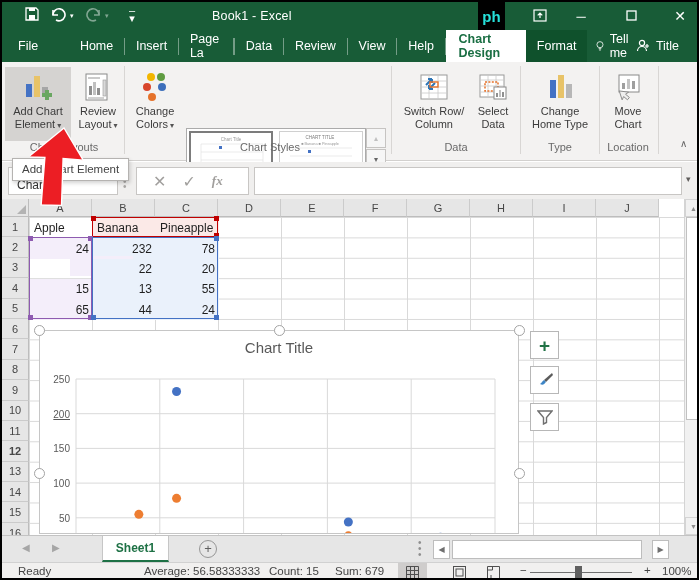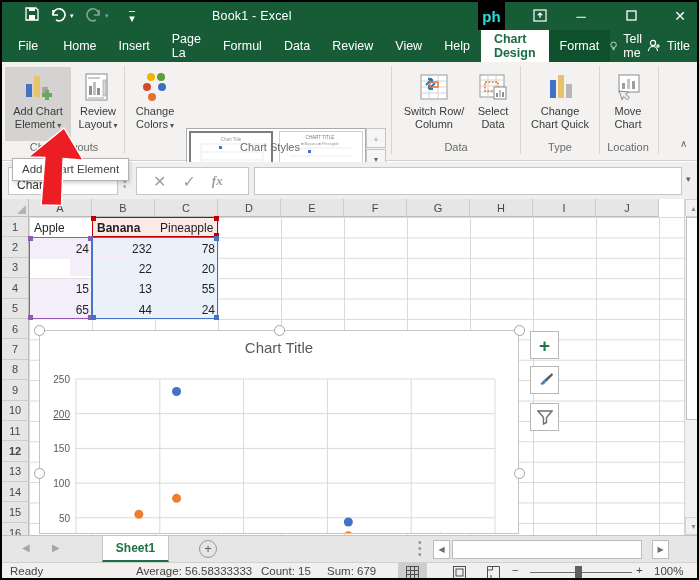--- a/index.html
+++ b/index.html
@@ -108,21 +108,21 @@
                display:flex; align-items:center; justify-content:center; color:#1e7145; font-weight:bold; font-size:12px; }
   #newsheet { position:absolute; left:197px; top:4px; width:18px; height:18px; border:1px solid #969696;
               border-radius:50%; color:#5f5f5f; font-size:13px; line-height:15px; text-align:center; }
   #sb-dots { position:absolute; left:416px; top:4px; color:#8f8f8f; font-size:10px; line-height:6px; text-align:center; }
   .hs-box { position:absolute; top:4px; height:19px; background:#fff; border:1px solid #bdbdbd;
             display:flex; align-items:center; justify-content:center; font-size:8px; color:#6f6f6f; }
 
   
   #statusbar { left:0; top:560px; width:695px; height:18px; background:#f1f0ef; border-top:1px solid #d1d1d1;
                font-size:11.5px; color:#444; }
-  .st { position:absolute; top:2px; }
+  .st { position:absolute; top:2px;margin-left:8px; }
   .viewbtn { position:absolute; top:0px; height:18px; width:29px; display:flex; align-items:center; justify-content:center; }
   .viewbtn.active { background:#cfcdcc; }
   #zoomtrack { position:absolute; left:528px; top:9px; width:102px; height:1px; background:#6f6f6f; }
   #zoomthumb { position:absolute; left:573px; top:3px; width:7px; height:12px; background:#606060; }
 </style>
 </head>
 <body>
 
 <div id="win">
 
@@ -160,21 +160,20 @@
 
   <div class="abs" id="tabrow">
     <div class="rtab first">File</div>
     <div style="width:24px"></div>
     <div class="rtab">Home</div>
     <div class="tabsep"></div>
     <div class="rtab">Insert</div>
     <div class="tabsep"></div>
     <div class="rtab">Page La</div>
     <div class="tabsep"></div>
-    <div class="rtab">Formul</div>
     <div class="tabsep"></div>
     <div class="rtab">Data</div>
     <div class="tabsep"></div>
     <div class="rtab">Review</div>
     <div class="tabsep"></div>
     <div class="rtab">View</div>
     <div class="tabsep"></div>
     <div class="rtab">Help</div>
     <div class="tabsep"></div>
     <div class="rtab active">Chart Design</div>
@@ -322,21 +321,21 @@
 
     <div class="rbtn" style="left:524px; width:68px;">
       <span class="ric">
         <svg width="28" height="30" viewBox="0 0 28 30">
           <rect x="4" y="8" width="6" height="18" fill="#4472c4"></rect>
           <rect x="12" y="3" width="6" height="23" fill="#e8c368"></rect>
           <rect x="20" y="12" width="6" height="14" fill="#b7b7b7"></rect>
         </svg>
       </span>
       <span>Change</span>
-      <span>Chart Quick</span>
+      <span>Home Type</span>
     </div>
     <div class="grp-label" style="left:524px; width:68px;">Type</div>
     <div class="rib-sep" style="left:597px;"></div>
 
     <div class="rbtn" style="left:601px; width:50px;">
       <span class="ric">
         <svg width="30" height="28" viewBox="0 0 30 28">
           <rect x="6" y="2" width="20" height="17" fill="#fff" stroke="#8a8a8a"></rect>
           <rect x="9" y="10" width="3" height="6" fill="#9f9f9f"></rect>
             <rect x="14" y="6" width="3" height="10" fill="#c4c4c4"></rect>
@@ -413,21 +412,21 @@
         <span class="handle" style="right:-2px; top:-2px; background:#8e5bb0;"></span>
         <span class="handle" style="left:-2px; bottom:-2px; background:#8e5bb0;"></span>
         <span class="handle" style="right:-2px; bottom:-2px; background:#8e5bb0;"></span>
       </div>
       <div class="range" style="left:63px; top:20.4px; width:126px; height:81.6px; border:1.4px solid #4472c4; background:transparent;">
         <span class="handle" style="right:-2px; top:-2px; background:#4472c4;"></span>
         <span class="handle" style="right:-2px; bottom:-2px; background:#4472c4;"></span>
         <span class="handle" style="left:-2px; bottom:-2px; background:#4472c4;"></span>
       </div>
     <div class="cell txt" style="left: 1px; top: 1px;">Apple</div>
-        <div class="cell txt fill-red" style="left: 64px; top: 1px; font-weight: bold;">Banana</div>
+        <div class="cell txt fill-red" style="left: 64px; top: 1px;">Banana</div>
         <div class="cell txt fill-red" style="left: 127px; top: 1px;">Pineapple</div>
         <div class="cell num fill-purple" style="left: 1px; top: 21.4px;">24</div>
         <div class="cell num fill-blue" style="left: 64px; top: 21.4px;">232</div>
         <div class="cell num fill-blue" style="left: 127px; top: 21.4px;">78</div>
         <div class="cell num fill-purple" style="left: 1px; top: 39px; margin-left: 40px;">87</div>
         <div class="cell num fill-blue" style="left: 64px; top: 41.8px;">22</div>
         <div class="cell num fill-blue" style="left: 127px; top: 41.8px;">20</div>
         <div class="cell num fill-purple" style="left: 1px; top: 62.2px;">15</div>
         <div class="cell num fill-blue" style="left: 64px; top: 62.2px;">13</div>
         <div class="cell num fill-blue" style="left: 127px; top: 62.2px;">55</div>

